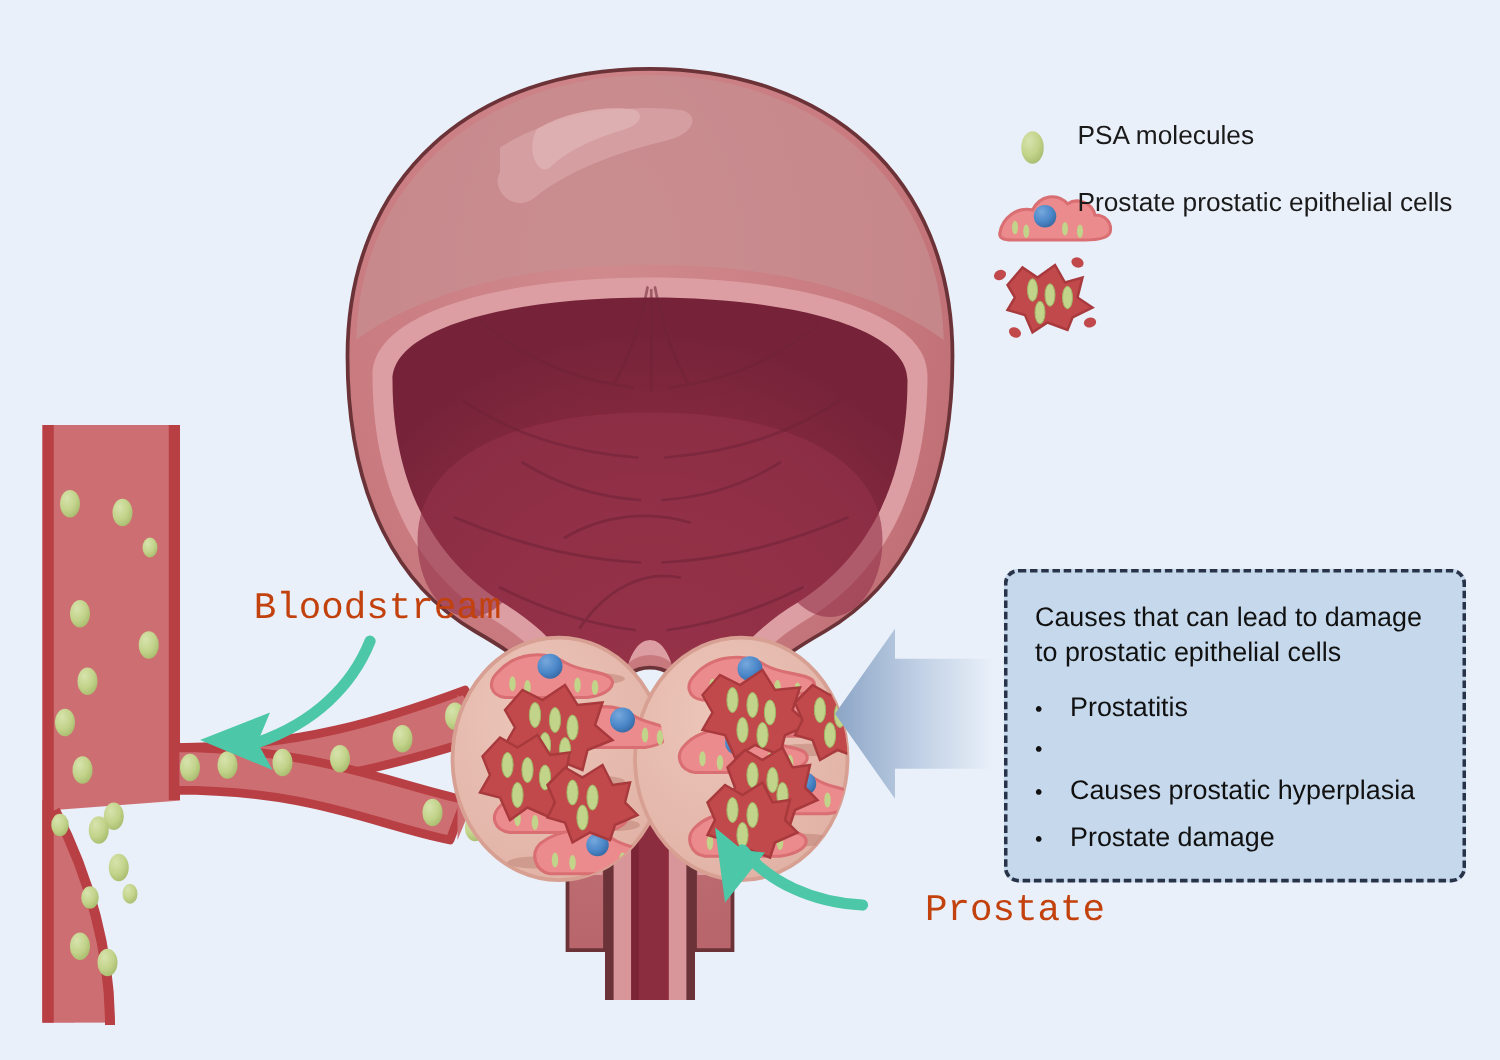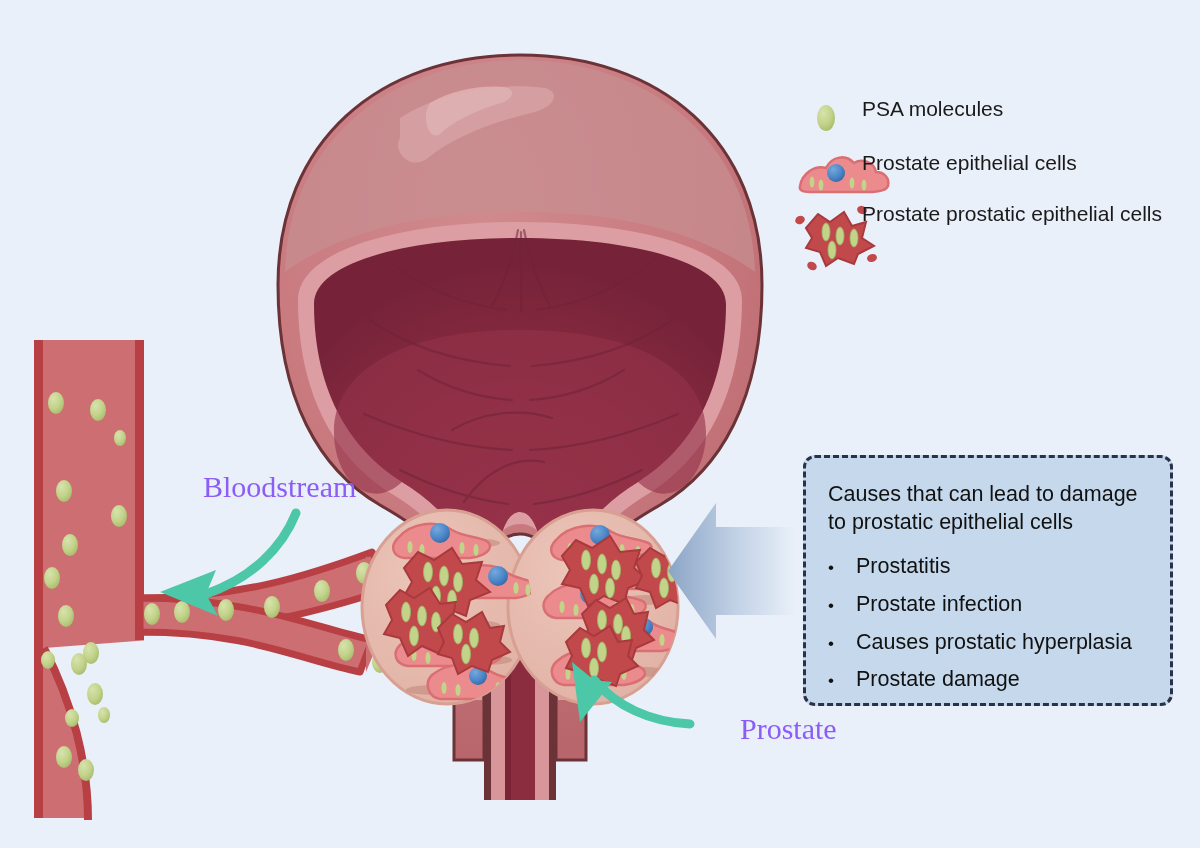--- a/index.html
+++ b/index.html
@@ -86,23 +86,23 @@
   }
   .infobox li .bullet {
     flex: 0 0 28px;
     font-size: 17px;
     line-height: 1;
   }
   .infobox li:last-child { margin-bottom: 0; }
 
   .anno {
     position: absolute;
-    font-family: Liberation Serif, serif;
+    font-family: Liberation Mono, monospace;
     font-size: 30px;
-    color: #8b5cf6;
+    color: #c2410c;
     white-space: nowrap;
   }
   #bloodstream-label { left: 203px; top: 470px; }
   #prostate-label { left: 740px; top: 712px; }
 </style>
 </head>
 <body>
 
 <div id="stage" style="background: rgb(233, 240, 249);">
 
@@ -486,40 +486,35 @@
         <ellipse cx="812" cy="266" rx="5" ry="4" transform="rotate(30 812 266)"></ellipse>
       </g>
     </g>
   </svg>
 
   <div class="legend">
     <div class="legend-row r1">
       <div class="legend-icon"></div>
       <div class="legend-label">PSA molecules</div>
     </div>
-    <div class="legend-row r2">
-      <div class="legend-icon"></div>
-      <div class="legend-label">Prostate epithelial cells</div>
-    </div>
     <div class="legend-row r3">
       <div class="legend-icon"></div>
       <div class="legend-label">Prostate prostatic epithelial cells</div>
     </div>
   </div>
 
   <div class="infobox">
     <p class="infobox-title">Causes that can lead to damage to prostatic epithelial cells</p>
     <ul>
       <li>
         <span class="bullet">•</span>
         <span>Prostatitis</span>
       </li>
       <li>
         <span class="bullet">•</span>
-        <span>Prostate infection</span>
       </li>
       <li>
         <span class="bullet">•</span>
         <span>Causes prostatic hyperplasia</span>
       </li>
       <li>
         <span class="bullet">•</span>
         <span>Prostate damage</span>
       </li>
     </ul>

